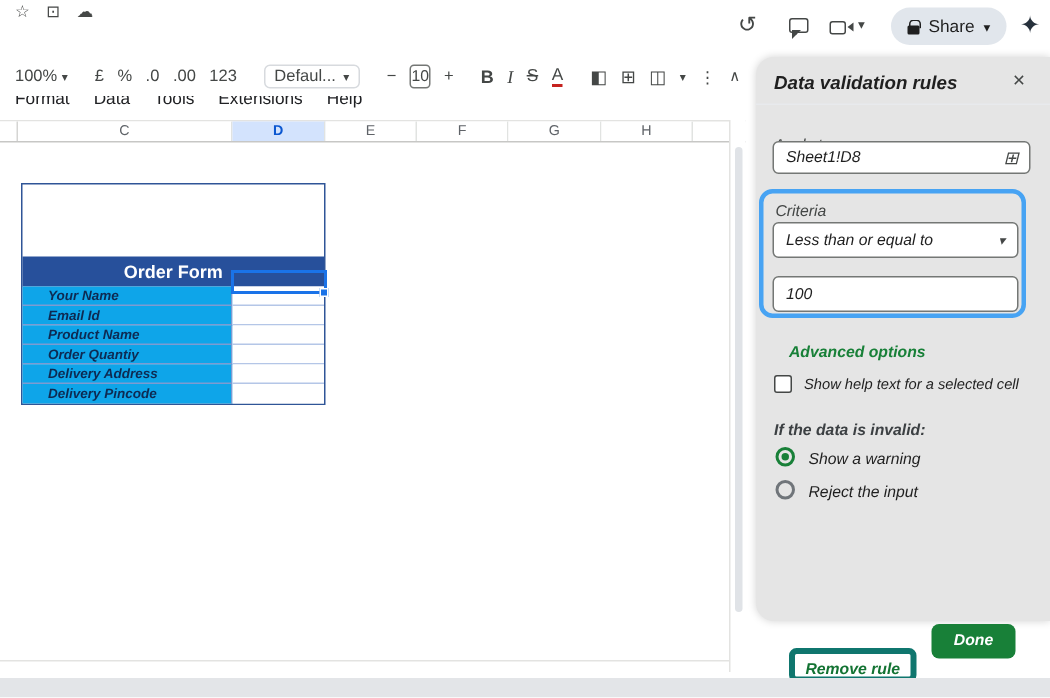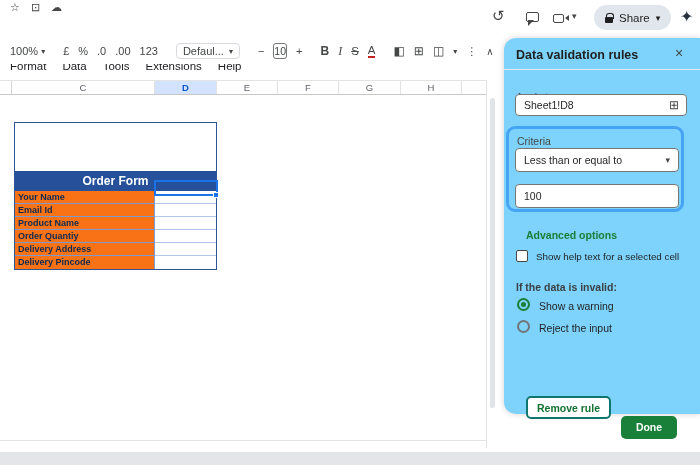--- a/index.html
+++ b/index.html
@@ -51,35 +51,35 @@
     border-top:1px solid #e3e3e1; border-bottom:1px solid #c7c7c5; }
   .corner { position:absolute; left:0; top:0; width:12px; height:13px; border-right:1px solid #d5d5d3; background:#fff; }
   .colh { position:absolute; top:0; height:13px; border-right:1px solid #e1e3e1; font-size:9.5px; color:#5f6368;
     text-align:center; line-height:13px; background:#fff; }
   .colh.sel { background:#d3e3fd; color:#0b57d0; font-weight:bold; }
 
   .oftable { position:absolute; left:14px; top:122px; width:203px; border:1px solid #2f5597; background:#fff; }
   .of-title { height:20px; background:#27509b; color:#fff; font-weight:bold; font-size:12px;
     text-align:center; line-height:20px;margin-top:48px; }
   .of-row { display:flex; height:13px; }
-  .of-lbl { width:141px; background:#f97316; border-right:1px solid #7d9bd1; border-bottom:1px solid #7d9bd1;
-    font-size:9px; font-weight:bold; color:#0e2a52; padding-left:3px; line-height:13px; white-space:nowrap; overflow:hidden; }
+  .of-lbl { width:141px; background:#0ea5e9; border-right:1px solid #7d9bd1; border-bottom:1px solid #7d9bd1;
+    font-size:9px; font-weight:bold; color:#0e2a52; padding-left:17px; line-height:13px; white-space:nowrap; overflow:hidden;font-style:italic; }
   .of-val { width:61px; background:#fff; border-bottom:1px solid #b4c6e7; }
   .of-row:last-child .of-lbl, .of-row:last-child .of-val { border-bottom:none; }
 
   .sel-box { position:absolute; left:154px; top:180px; width:64px; height:16px; border:2px solid #1a73e8; }
   .sel-handle { position:absolute; left:213px; top:192px; width:6px; height:6px; background:#1a73e8; border:1px solid #fff; }
 
   .vscroll { position:absolute; left:486px; top:80px; width:11px; height:368px; border-left:1px solid #e3e3e1; background:#fff; }
   .vthumb { position:absolute; left:3px; top:18px; width:5px; height:310px; background:#e0e3e7; border-radius:3px; }
   .hscroll { position:absolute; left:0; top:440px; width:486px; height:8px; border-top:1px solid #e3e3e1; background:#fff; }
 
   
-  .panel { position:absolute; left:504px; top:38px; width:196px; height:376px; background:#7dd3fc;
-    border-radius:12px 0 0 12px; box-shadow:0 0 6px rgba(0,0,0,.18); }
+  .panel { position:absolute; left:504px; top:38px; width:196px; height:376px; background:#e5e5e5;
+    border-radius:12px 0 0 12px; box-shadow:0 0 6px rgba(0,0,0,.18);font-style:italic; }
   .p-title { position:absolute; left:12px; top:10px; font-size:12.5px; font-weight:bold; color:#1f1f1f; }
   .p-close { position:absolute; left:171px; top:7px; font-size:14px; color:#444746; }
   .p-divider { position:absolute; left:0; top:31px; width:196px; height:1px; background:#e8eaed; }
   .p-label { position:absolute; font-size:10.5px; color:#444746; }
   .p-input { position:absolute; border:1px solid #747775; border-radius:4px; background:#fff;
     font-size:10.5px; color:#1f1f1f; padding-left:8px; display:flex; align-items:center; }
   .p-range { left:11px; top:56px; width:172px; height:22px; }
   .p-grid-ic { position:absolute; right:7px; font-size:12px; color:#444746; }
   .p-highlight { position:absolute; left:2px; top:88px; width:178px; height:86px;
     border:3px solid #47a3f3; border-radius:9px; }
@@ -91,22 +91,22 @@
     border:1.5px solid #444746; border-radius:2px; background:#fff; }
   .p-check-label { position:absolute; left:32px; top:213px; font-size:9.8px; color:#1f1f1f; white-space:nowrap; }
   .p-invalid { position:absolute; left:12px; top:243px; font-size:10.5px; font-weight:bold; color:#3c4043; }
   .radio { position:absolute; width:13px; height:13px; border-radius:50%; }
   .radio.on { left:13px; top:260px; border:2px solid #188038; }
   .radio.on::after { content:""; position:absolute; left:2px; top:2px; width:5px; height:5px;
     border-radius:50%; background:#188038; }
   .radio.off { left:13px; top:282px; border:2px solid #70757a; }
   .radio-label { position:absolute; font-size:10.5px; color:#1f1f1f; }
   .rl1 { left:35px; top:262px; } .rl2 { left:35px; top:284px; }
-  .p-remove { position:absolute; left:22px; top:358px; width:85px; height:23px; background:#fff;
-    border:2px solid #0f766e; border-radius:5px; color:#137333; font-size:10.5px; font-weight:bold;
+  .p-remove { position:absolute; left:22px; top:394px; width:85px; height:23px; background:#fff;
+    border:4px solid #0f766e; border-radius:5px; color:#137333; font-size:10.5px; font-weight:bold;
     text-align:center; line-height:21px; }
   .p-done { position:absolute; left:117px; top:378px; width:56px; height:23px; background:#188038;
     border-radius:5px; color:#fff; font-size:10.5px; font-weight:bold; text-align:center; line-height:23px; }
 
   .bottom-strip { position:absolute; left:0; top:452px; width:700px; height:13px; background:#e3e5e8; }
 </style>
 </head>
 <body>
 
 <div class="app">

